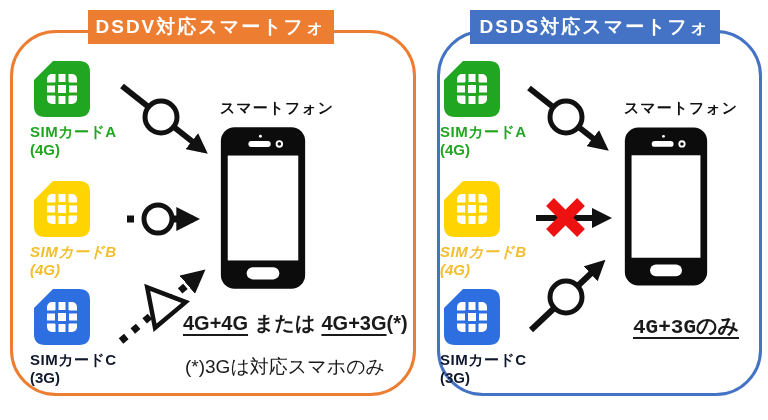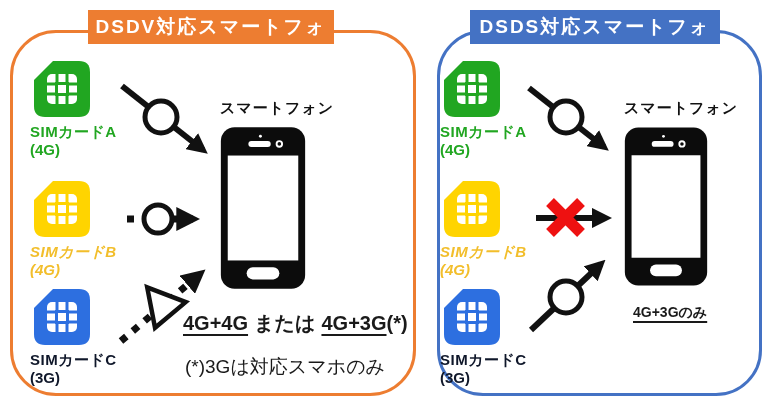--- a/index.html
+++ b/index.html
@@ -33,21 +33,21 @@
   .sim-icon .cell{fill:#fff;}
   
   .phone{position:absolute; width:110px; display:flex; flex-direction:column; align-items:flex-start; z-index:3;}
   .phone-label{font-size:15px; font-weight:900; color:#111; letter-spacing:1px; margin-bottom:8px; white-space:nowrap;}
   
   .result{position:absolute; color:#1a1a1a; font-weight:700; white-space:nowrap; z-index:3;}
   .result .u{text-decoration:underline; text-underline-offset:4px; text-decoration-thickness:2px;}
   .result .sep{margin:0 6px;}
   .dsdv-result{left:183px; top:310px; font-size:20px;}
   .dsdv-footnote{left:185px; top:354px; font-size:19px; font-weight:400; color:#1a1a1a; position:absolute; white-space:nowrap; z-index:3;}
-  .dsds-result{left:633px; top:304px; font-size:14px;}
+  .dsds-result{left:633px; top:312px; font-size:21px;font-family:Liberation Mono, monospace;}
   
   .overlay{position:absolute; left:0; top:0; z-index:4; pointer-events:none;}
   .ln{stroke:#111; stroke-width:6; fill:none;}
   .dash{stroke-width:7; stroke-dasharray:7 8.5;}
   .node{fill:#fff; stroke:#111; stroke-width:5;}
   .tri{stroke-width:4.5;}
   .xln{stroke:#EE1111; stroke-width:11;}
 </style>
 </head>
 <body>

